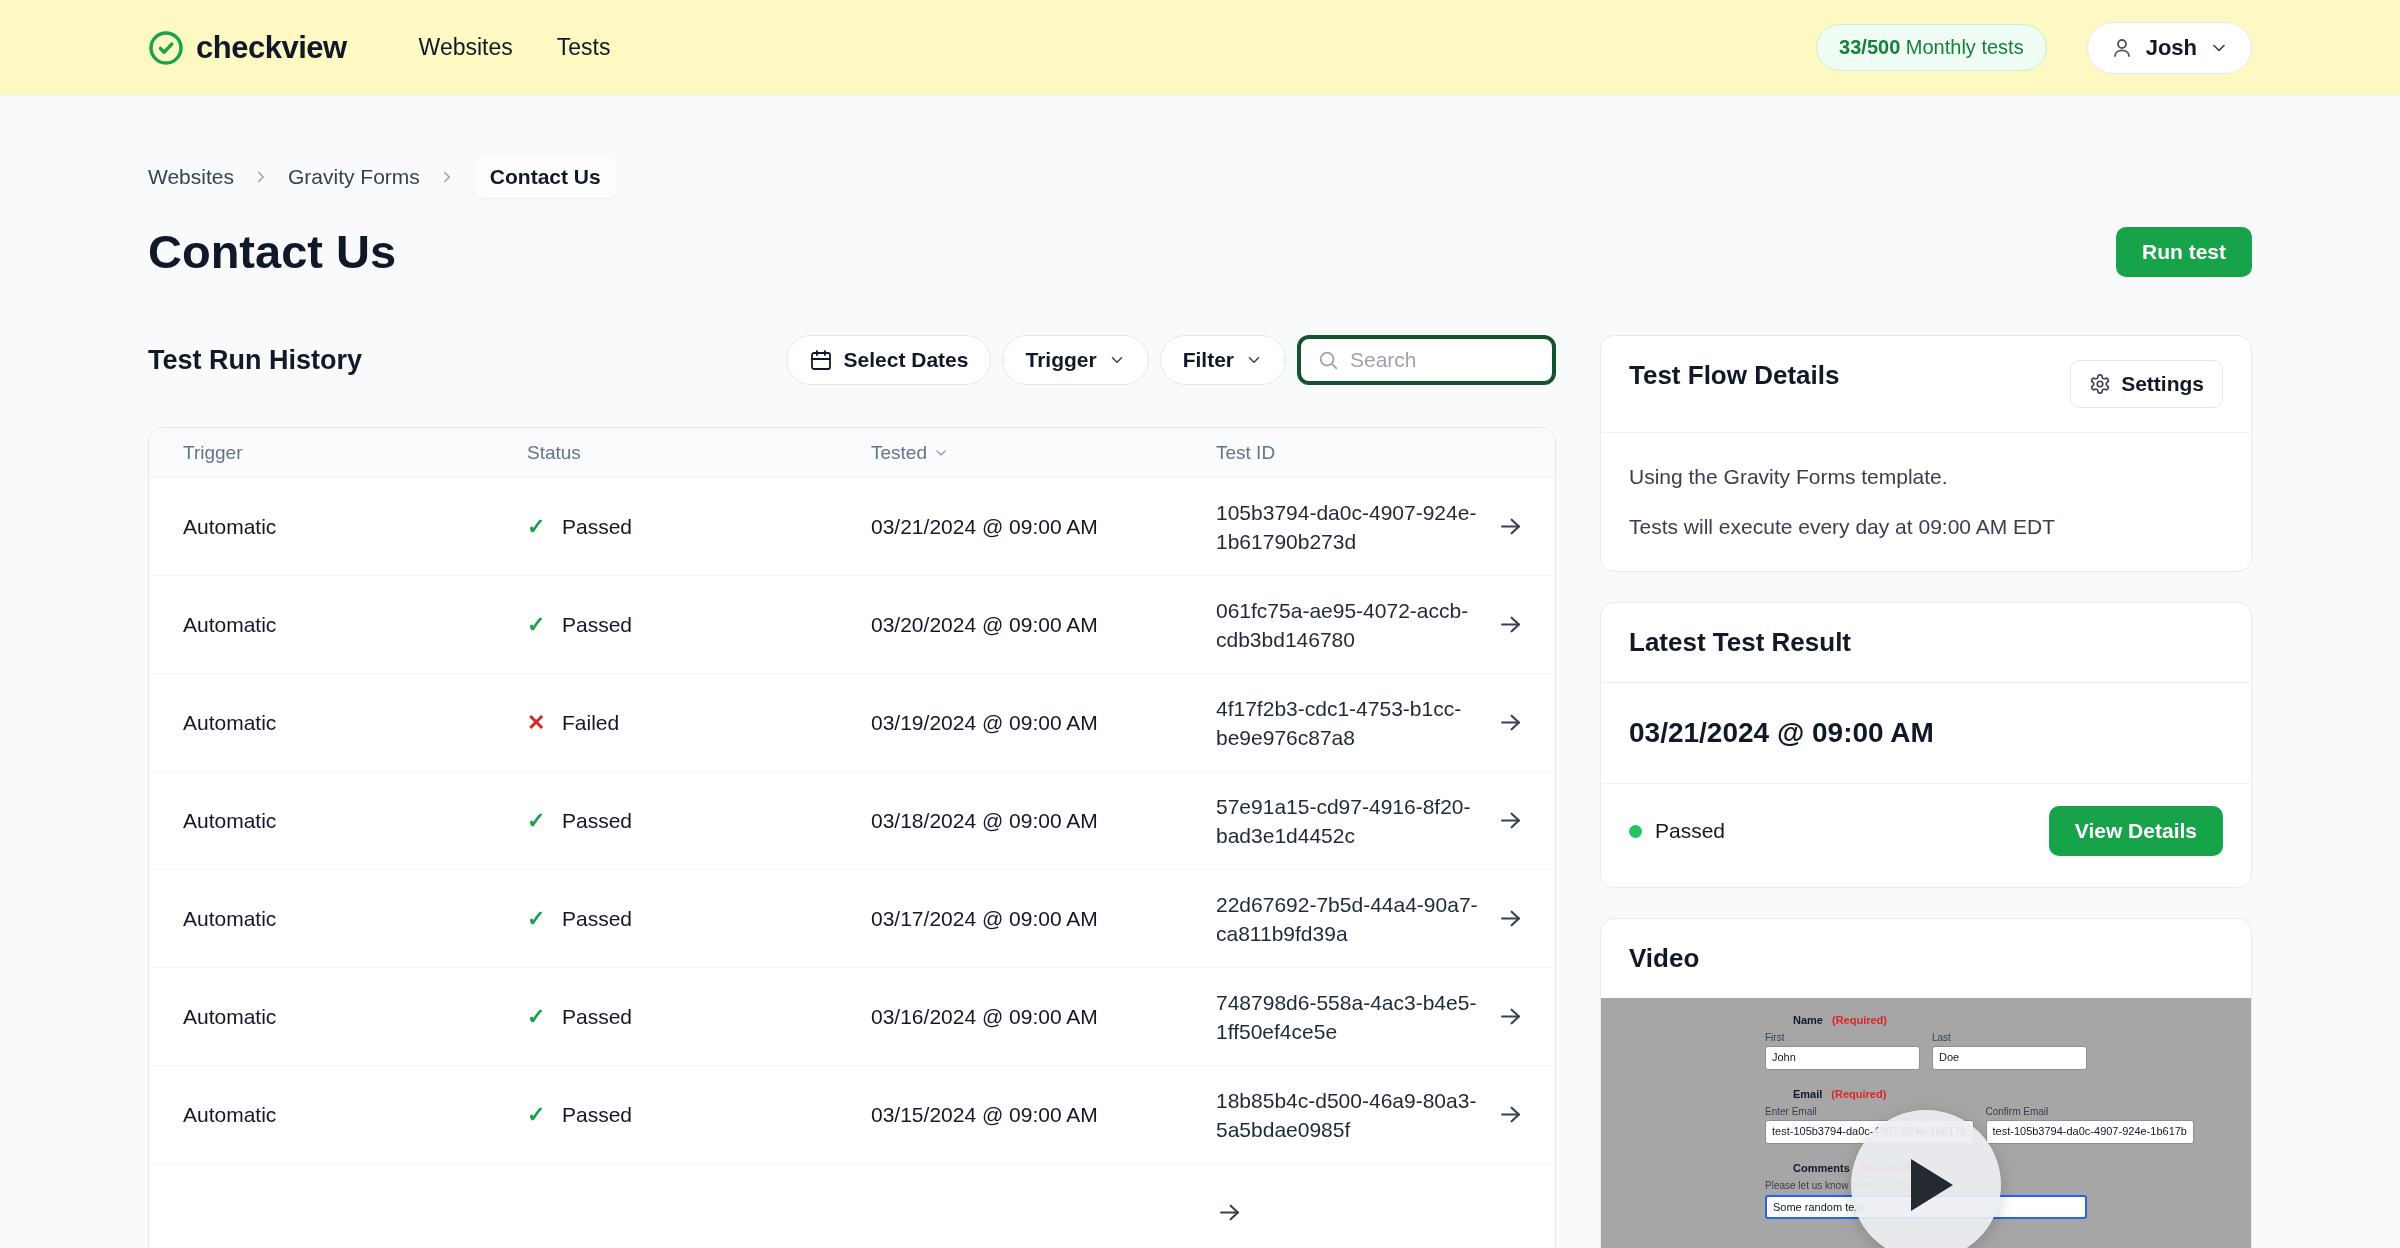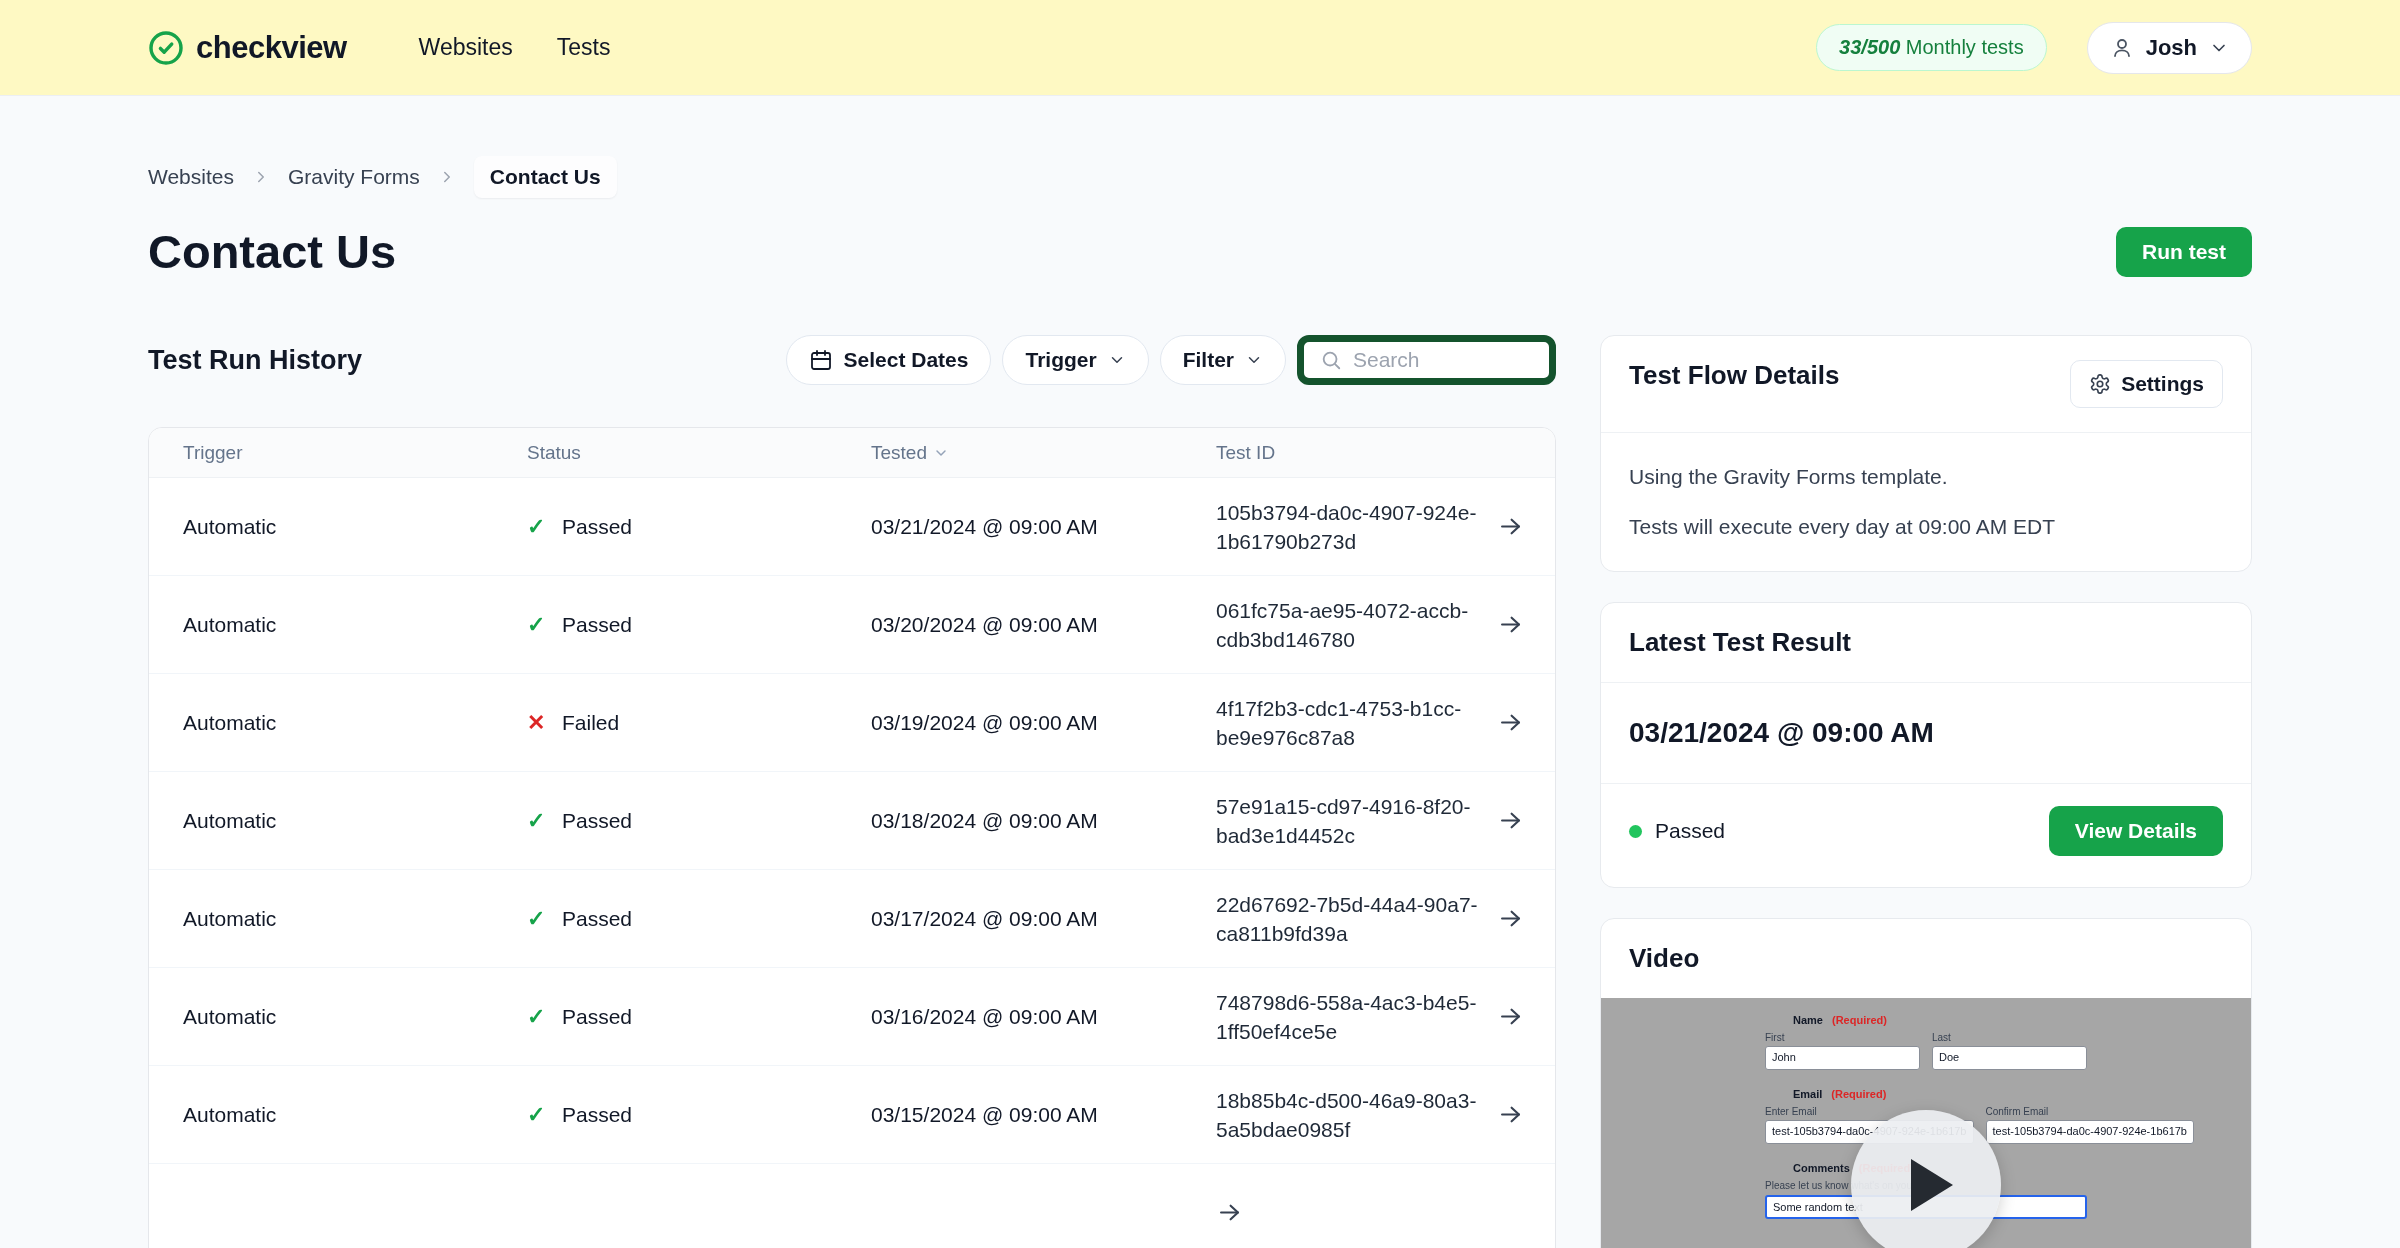--- a/index.html
+++ b/index.html
@@ -18,21 +18,21 @@
   }
   .logo { display:flex; align-items:center; gap:12px; cursor:pointer; }
   .logo-text { font-size:31px; font-weight:700; letter-spacing:-0.5px; color:#111827; }
   .nav-links { display:flex; gap:44px; margin-left:72px; }
   .nav-link { font-size:23px; font-weight:500; color:#111827; cursor:pointer; }
   .nav-right { margin-left:auto; display:flex; align-items:center; gap:40px; }
   .usage-badge {
     background:#f0fdf4; border:1px solid #bbf7d0; color:#15803d;
     border-radius:999px; padding:11px 22px; font-size:20px; white-space:nowrap;
   }
-  .usage-count { font-weight:700;font-style:italic; }
+  .usage-count { font-weight:700; }
   .user-pill {
     display:flex; align-items:center; gap:12px; background:#fff;
     border:1px solid #e5e7eb; border-radius:999px; padding:12px 22px; cursor:pointer;
   }
   .user-name { font-weight:700; font-size:22px; }
 
   
   .content { padding:0 148px; }
   .breadcrumb { display:flex; align-items:center; gap:18px; margin-top:60px; font-size:21px; color:#374151; }
   .crumb { cursor:pointer; }
@@ -57,21 +57,21 @@
   .h2 { font-size:27px; font-weight:700; color:#111827; }
   .controls { display:flex; align-items:center; gap:11px; }
   .ctrl-btn {
     display:flex; align-items:center; gap:11px; background:#fff;
     border:1px solid #e2e8f0; border-radius:999px; height:50px; padding:0 22px;
     font-size:21px; font-weight:600; color:#111827; cursor:pointer;
     font-family:"Liberation Sans", sans-serif;
   }
   .search-box {
     display:flex; align-items:center; gap:11px; background:#fff;
-    border:7px solid #14532d; border-radius:12px; height:50px; width:259px; padding:0 16px;
+    border:4px solid #14532d; border-radius:12px; height:50px; width:259px; padding:0 16px;
   }
   .search-box input {
     border:none; outline:none; background:transparent; width:100%;
     font-size:21px; color:#111827; font-family:"Liberation Sans", sans-serif;
   }
   .search-box input::placeholder { color:#9ca3af; }
 
   .table-card {
     margin-top:42px; background:#fff; border:1px solid #e5e7eb;
     border-radius:14px; overflow:hidden;

